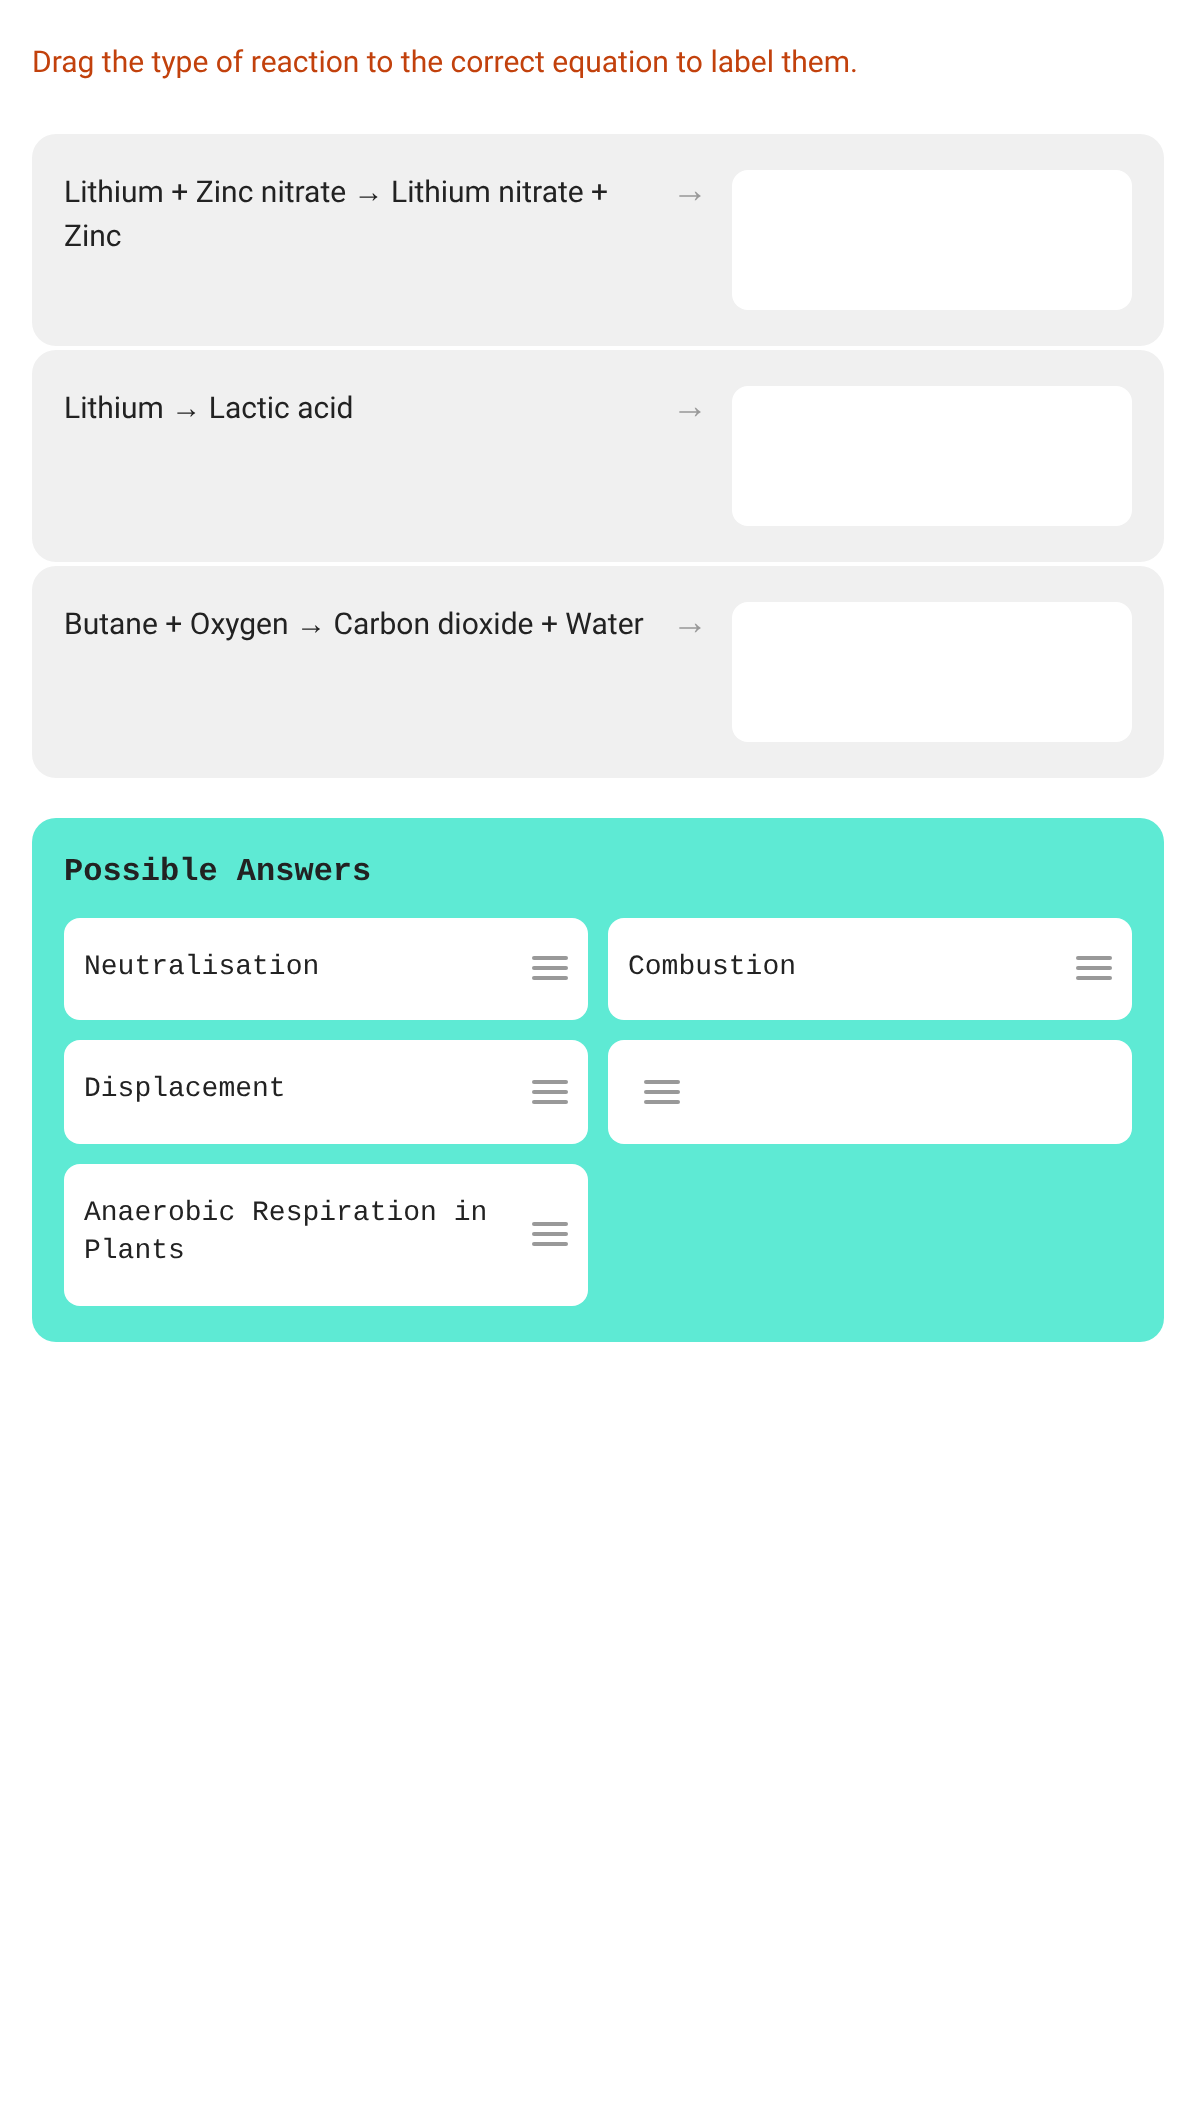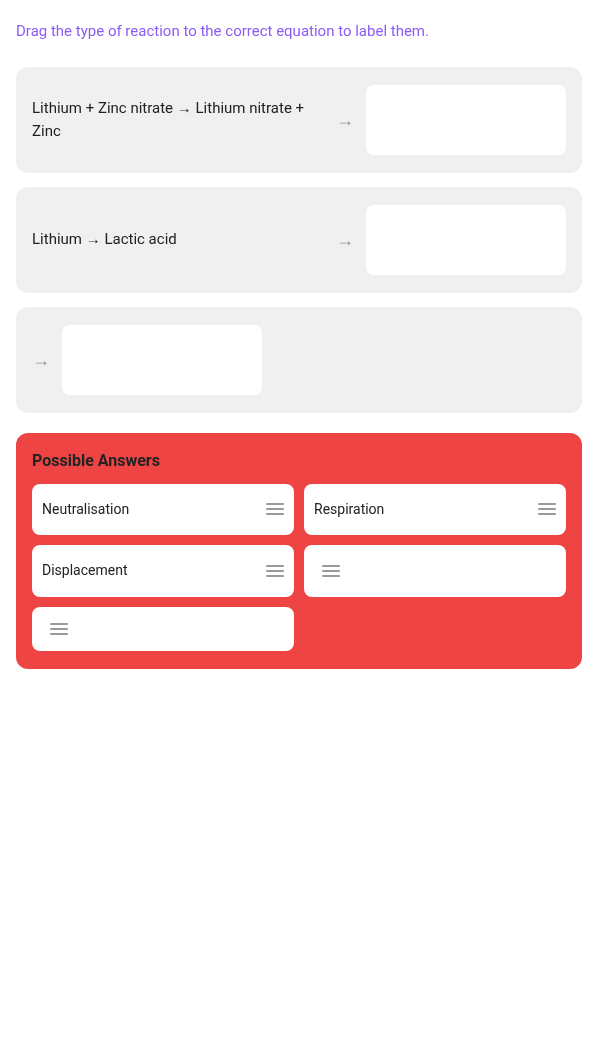--- a/index.html
+++ b/index.html
@@ -10,30 +10,29 @@
       min-height: 1053px;
       padding: 20px 16px;
       color: #222;
       font-size: 15px;
     }
 
     .instructions {
       font-size: 15px;
       line-height: 1.5;
       margin-bottom: 24px;
-      color: #8b5cf6;
+      color: #c2410c;
     }
 
     .equation-card {
       background: #f0f0f0;
       border-radius: 12px;
       padding: 18px 16px;
-      margin-bottom: 14px;
+      margin-bottom: 2px;
       display: flex;
-      align-items: center;
       gap: 12px;
     }
 
     .equation-text {
       flex: 1;
       font-size: 15px;
       line-height: 1.5;
       color: #222;
     }
 
@@ -46,24 +45,25 @@
     .drop-zone {
       background: #ffffff;
       border-radius: 8px;
       width: 200px;
       min-width: 160px;
       height: 70px;
       flex-shrink: 0;
     }
 
     .possible-answers-section {
-      background: #ef4444;
+      background: #5eead4;
       border-radius: 12px;
       padding: 18px 16px;
       margin-top: 20px;
+      font-family: Liberation Mono, monospace;
     }
 
     .possible-answers-title {
       font-weight: 700;
       font-size: 16px;
       margin-bottom: 14px;
       color: #222;
     }
 
     .answers-grid {
@@ -116,39 +116,40 @@
   <div class="drop-zone"></div>
 </div>
 
 <div class="equation-card">
   <div class="equation-text">Lithium → Lactic acid</div>
   <span class="arrow-icon">→</span>
   <div class="drop-zone"></div>
 </div>
 
 <div class="equation-card">
+  <div class="equation-text">Butane + Oxygen → Carbon dioxide + Water</div>
   <span class="arrow-icon">→</span>
   <div class="drop-zone"></div>
 </div>
 
 <div class="possible-answers-section">
   <div class="possible-answers-title">Possible Answers</div>
   <div class="answers-grid">
 
     <div class="answer-item" draggable="true">
       <span class="answer-label">Neutralisation</span>
       <div class="drag-handle">
         <span></span>
           <span></span>
           <span></span>
       </div>
     </div>
 
     <div class="answer-item" draggable="true">
-      <span class="answer-label">Respiration</span>
+      <span class="answer-label">Combustion</span>
       <div class="drag-handle">
         <span></span>
           <span></span>
           <span></span>
       </div>
     </div>
 
     <div class="answer-item" draggable="true">
       <span class="answer-label">Displacement</span>
       <div class="drag-handle">
@@ -161,20 +162,21 @@
     <div class="answer-item" draggable="true">
       <div class="drag-handle">
         <span></span>
           <span></span>
           <span></span>
       </div>
     </div>
 
 
     <div class="answer-item" draggable="true">
+      <span class="answer-label">Anaerobic Respiration in Plants</span>
       <div class="drag-handle">
         <span></span>
           <span></span>
           <span></span>
       </div>
     </div>
 
   </div>
 </div>
 

